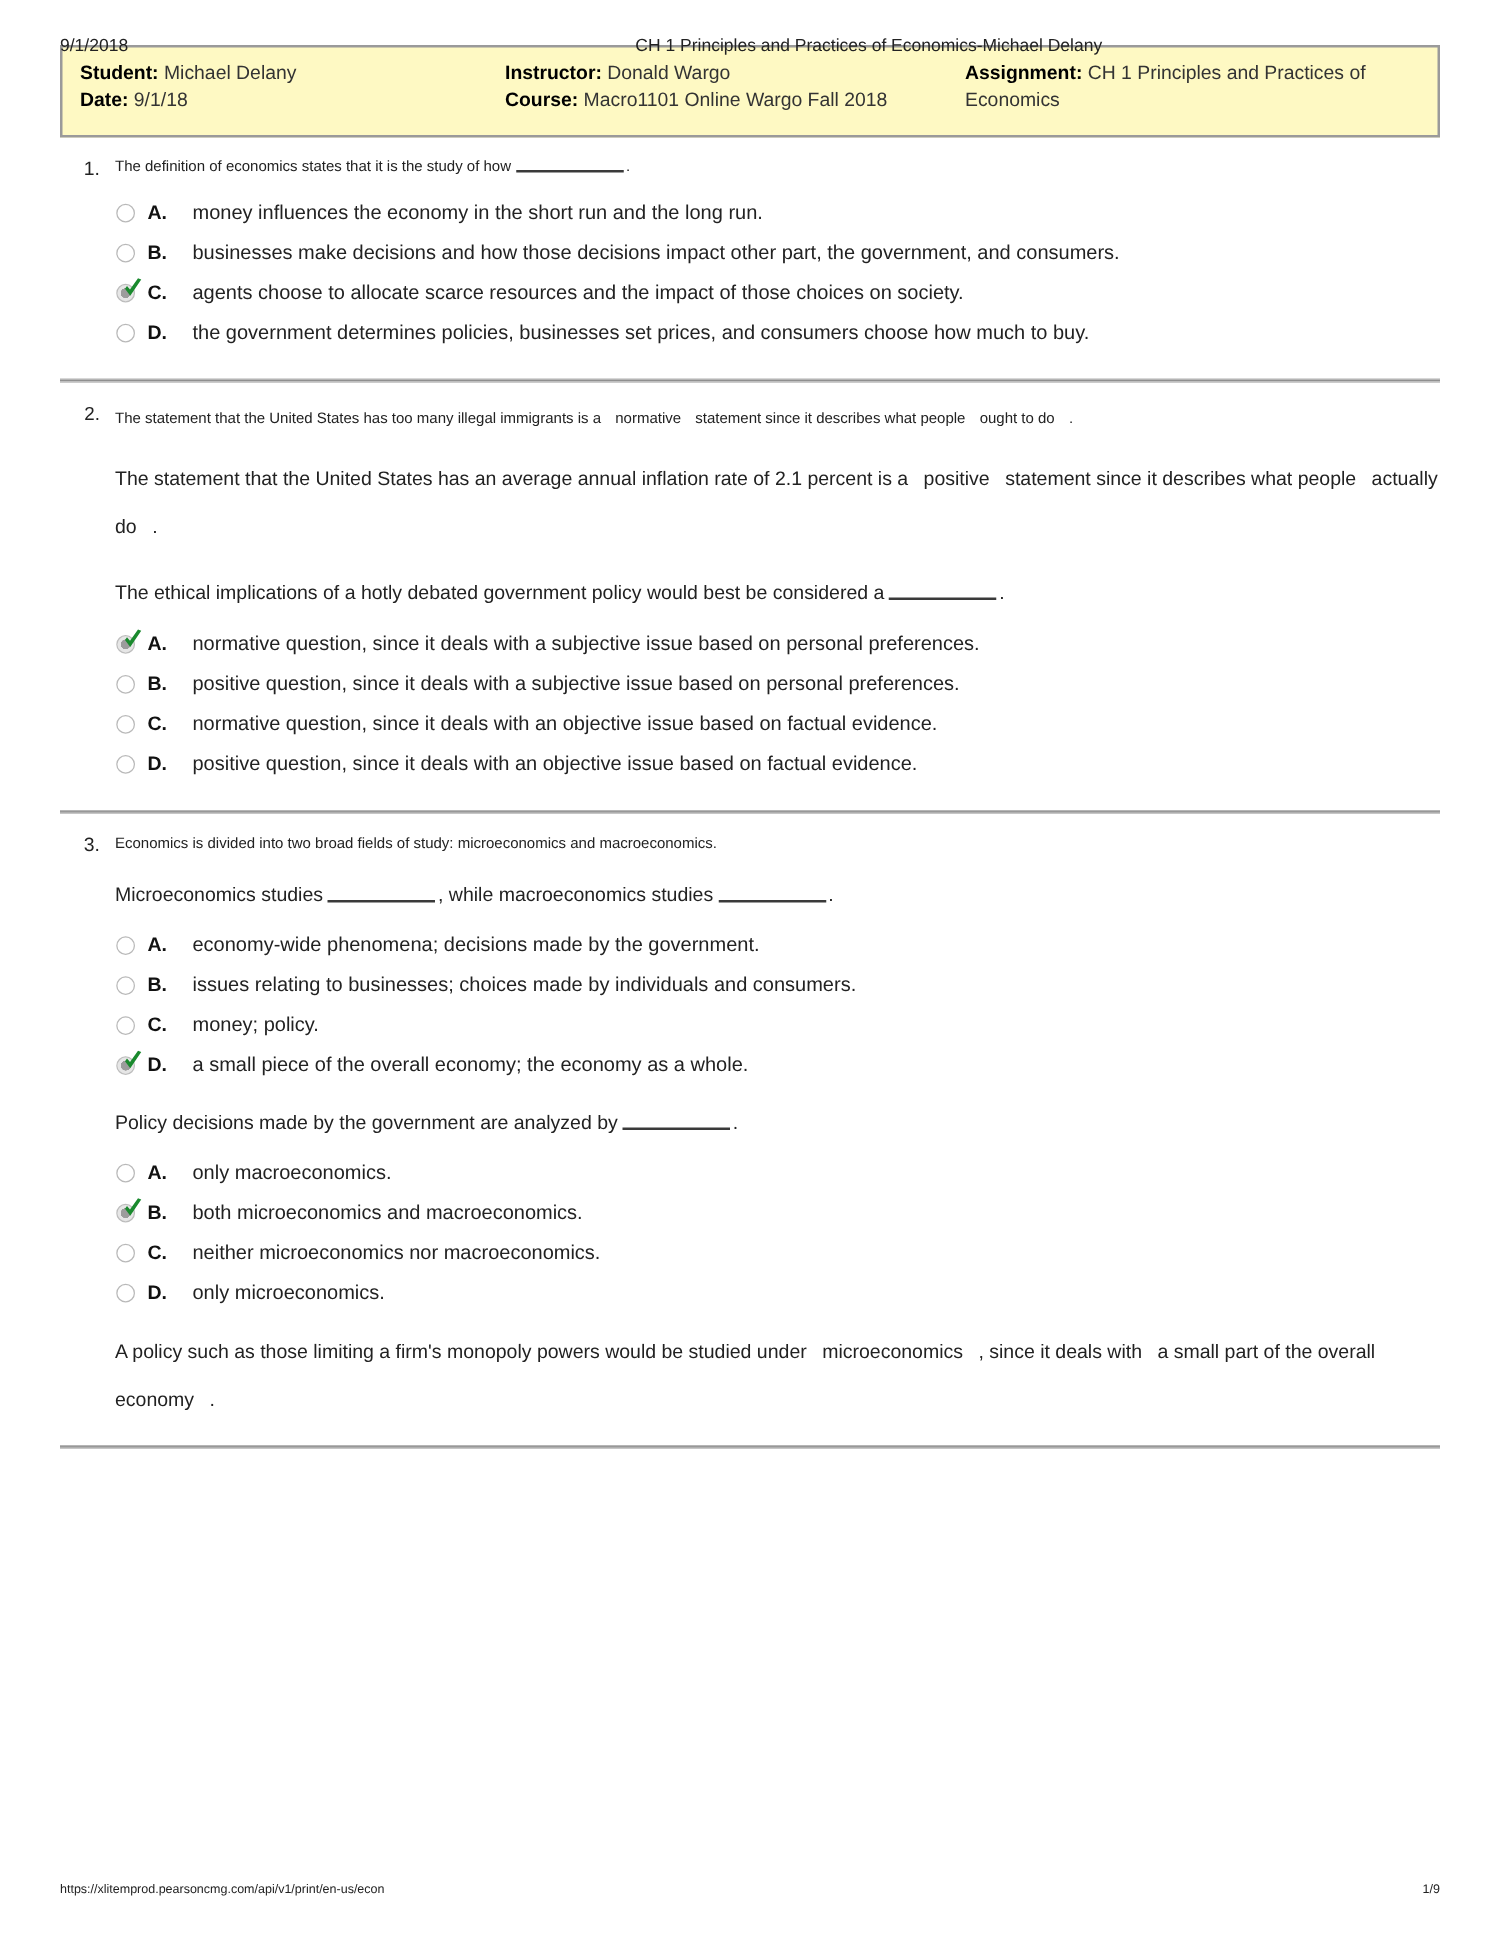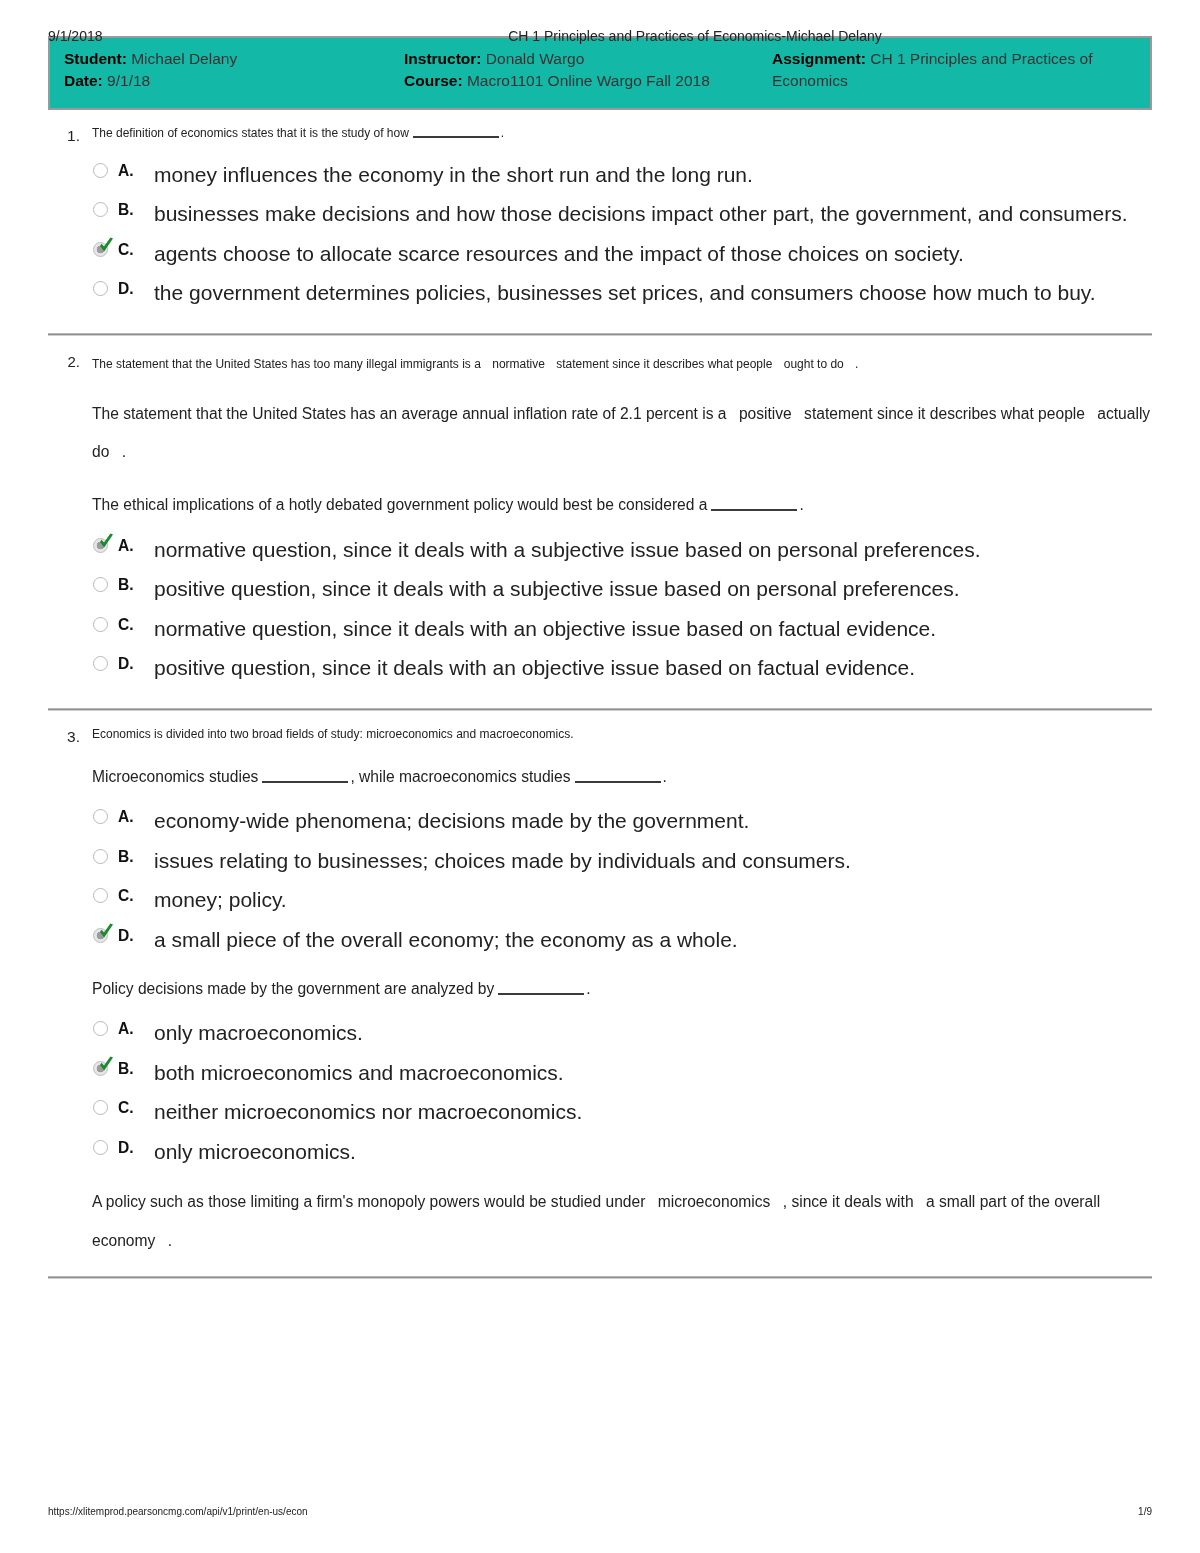--- a/index.html
+++ b/index.html
@@ -30,21 +30,21 @@
     padding-top: 28px;
     height: 30px;
   }
   .run-head .rh-date { width: 300px; }
   .run-head .rh-title { flex: 1; text-align: center; padding-right: 110px; white-space: nowrap; }
 
   
   .info-box {
     margin-top: 6px;
     border: 2px solid #9a9a9a;
-    background: #14b8a6;
+    background: #fef9c3;
     display: flex;
     padding: 10px 4px 12px 14px;
     min-height: 74px;
   }
   .info-col { font-size: 15.5px; line-height: 1.42; color: #333; }
   .info-col.c1 { width: 340px; }
   .info-col.c2 { width: 368px; }
   .info-col.c3 { flex: 1; }
   .info-col b { color: #000; font-weight: bold; }
   .info-line { white-space: normal; }
@@ -120,21 +120,21 @@
   .check svg { display: block; }
   .opt-letter {
     font-weight: bold;
     font-size: 15.6px;
     width: 30px;
     flex: 0 0 30px;
     color: #111;
     line-height: 1.5;
   }
   .opt-text {
-    font-size: 21px;
+    font-size: 16px;
     line-height: 1.5;
     color: #222;
     flex: 1;
     padding-left: 6px;
   }
 
   
   .rule {
     height: 3px;
     background: #8f8f8f;

